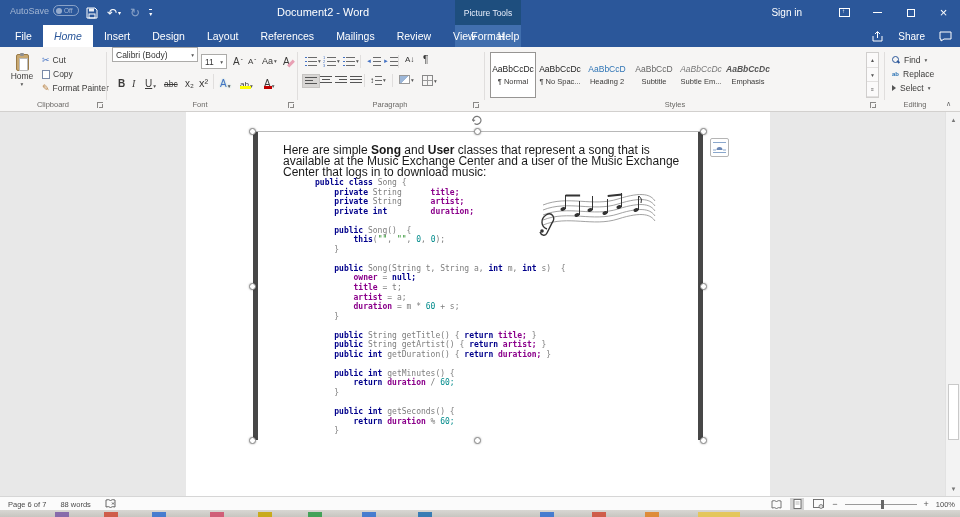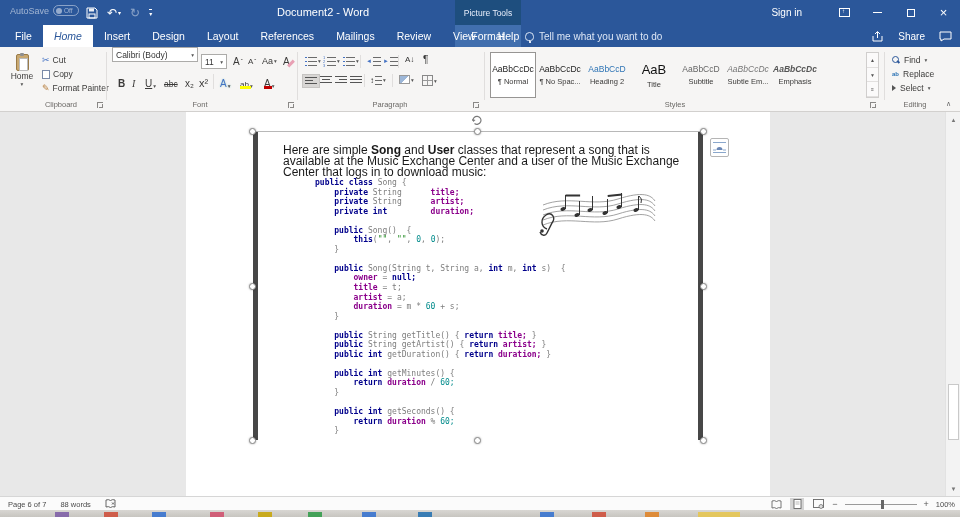--- a/index.html
+++ b/index.html
@@ -193,24 +193,20 @@
       <div class="tab active">Home</div>
       <div class="tab">Insert</div>
       <div class="tab">Design</div>
       <div class="tab">Layout</div>
       <div class="tab">References</div>
       <div class="tab">Mailings</div>
       <div class="tab">Review</div>
       <div class="tab">View</div>
       <div class="tab">Help</div>
     </div>
-  <div class="tellme">
-    <span class="bulb"></span>
-    <span>Tell me what you want to do</span>
-  </div>
   <div class="tr-right">
     <span class="share-wrap">
       <svg width="11" height="11" viewBox="0 0 11 11">
           <path d="M1 5v5h9V5" fill="none" stroke="#fff" stroke-width="1"></path>
           <path d="M5.5 7V1M3 3l2.5-2.5L8 3" fill="none" stroke="#fff" stroke-width="1"></path>
         </svg>
       <span>Share</span>
     </span>
     <svg width="13" height="11" viewBox="0 0 13 11">
         <path d="M1 1h11v7H5L2 10V8H1z" fill="none" stroke="#fff" stroke-width="1"></path>
@@ -230,21 +226,21 @@
       <span>Cut</span>
     </div>
   <div class="rbtn" style="left:42px;top:22px">
       <span class="ic-copy"></span>
       <span>Copy</span>
     </div>
   <div class="rbtn" style="left:42px;top:36px">
       <span class="ic-brush">✎</span>
       <span>Format Painter</span>
     </div>
-  <div class="glabel" style="left:26px;width:70px">Clipboard</div>
+  <div class="glabel" style="left:18px;width:70px">Clipboard</div>
   <div class="launcher" style="left:97px"></div>
   <div class="vsep" style="left:106px"></div>
 
   <div class="combo" style="left:112px;top:0;width:86px">
     <span>Calibri (Body)</span>
       <span class="caret">▾</span>
   </div>
   <div class="combo" style="left:201px;top:7px;width:26px">
     <span>11</span>
       <span class="caret">▾</span>
@@ -366,24 +362,20 @@
         <div class="ssample normal">AaBbCcDc</div>
         <div class="slabel">¶ Normal</div>
       </div>
       <div class="style-item">
         <div class="ssample normal">AaBbCcDc</div>
         <div class="slabel">¶ No Spac...</div>
       </div>
       <div class="style-item">
         <div class="ssample h2">AaBbCcD</div>
         <div class="slabel">Heading 2</div>
-      </div>
-      <div class="style-item">
-        <div class="ssample title">AaB</div>
-        <div class="slabel">Title</div>
       </div>
       <div class="style-item">
         <div class="ssample subtitle">AaBbCcD</div>
         <div class="slabel">Subtitle</div>
       </div>
       <div class="style-item">
         <div class="ssample subtle">AaBbCcDc</div>
         <div class="slabel">Subtle Em...</div>
       </div>
       <div class="style-item">

